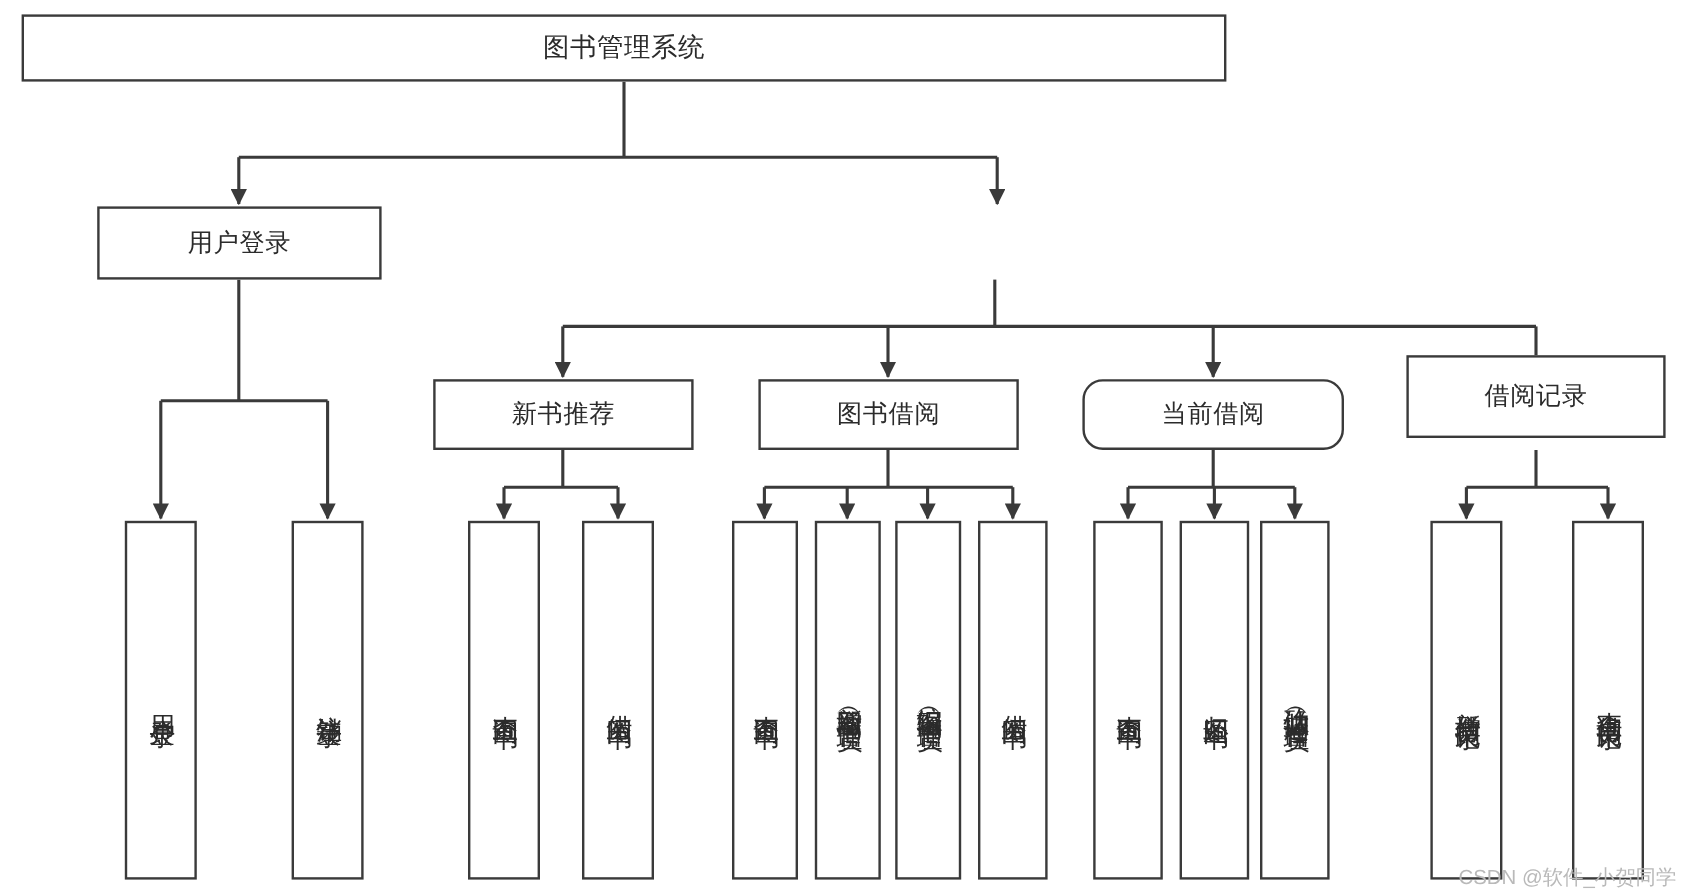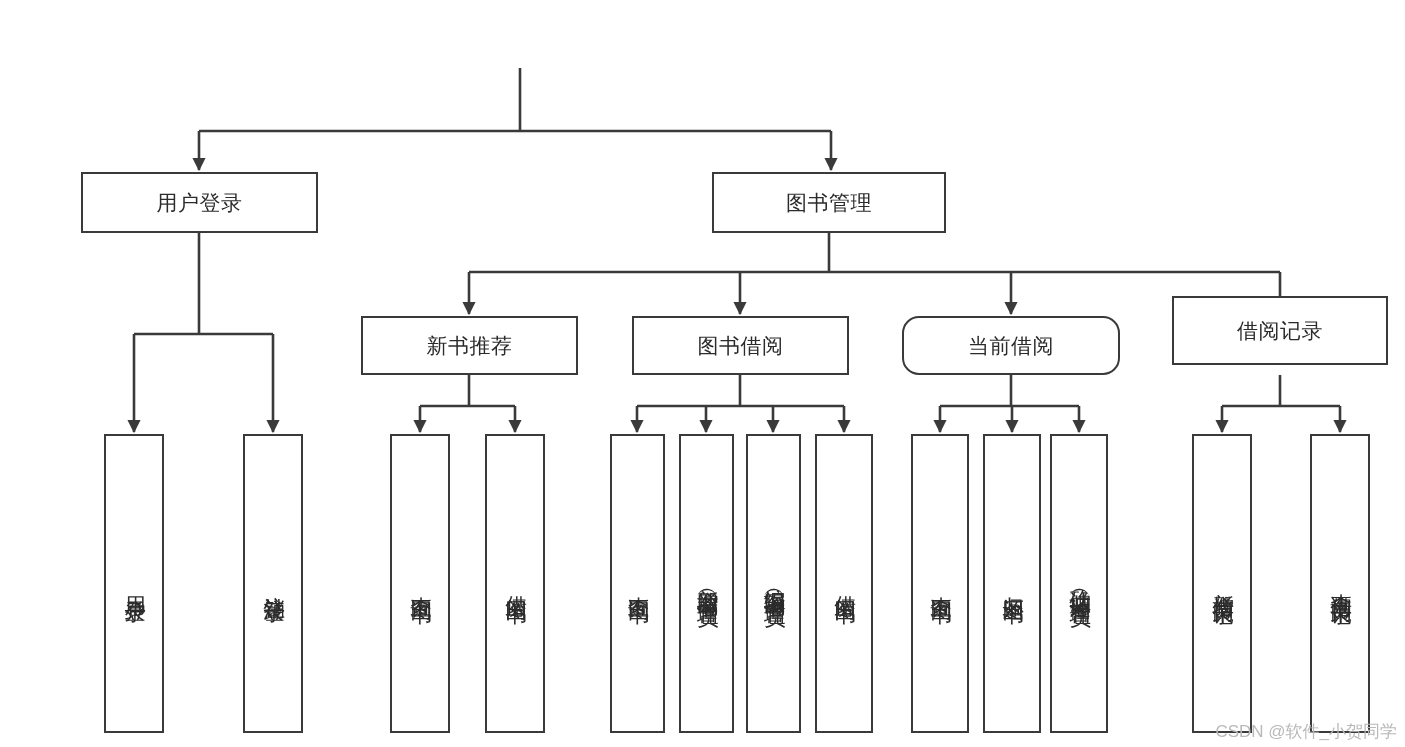--- a/index.html
+++ b/index.html
@@ -119,26 +119,26 @@
       <path d="M 1012 406 L 1012 432" marker-end="url(#arrow)"></path>
       <path d="M 1079 406 L 1079 432" marker-end="url(#arrow)"></path>
 
       <path d="M 1280 375 L 1280 406"></path>
       <path d="M 1222 406 L 1340 406"></path>
       <path d="M 1222 406 L 1222 432" marker-end="url(#arrow)"></path>
       <path d="M 1340 406 L 1340 432" marker-end="url(#arrow)"></path>
     </g>
   </svg>
 
+  <div class="node h lvl0" style="left:18px; top:12px; width:1004px; height:56px;">
+    <span class="lbl">图书管理系统</span>
+  </div>
 
   <div class="node h lvl1" style="left:81px; top:172px; width:237px; height:61px;">
     <span class="lbl">用户登录</span>
-  </div>
-  <div class="node h lvl1" style="left:712px; top:172px; width:234px; height:61px;">
-    <span class="lbl">图书管理</span>
   </div>
 
   <div class="node h lvl2" style="left:632px; top:316px; width:217px; height:59px;">
     <span class="lbl">图书借阅</span>
   </div>
   <div class="node h lvl2" style="left:361px; top:316px; width:217px; height:59px;">
     <span class="lbl">新书推荐</span>
   </div>
   <div class="node h lvl2" style="left:902px; top:316px; width:218px; height:59px;border-radius:17px;">
     <span class="lbl">当前借阅</span>

